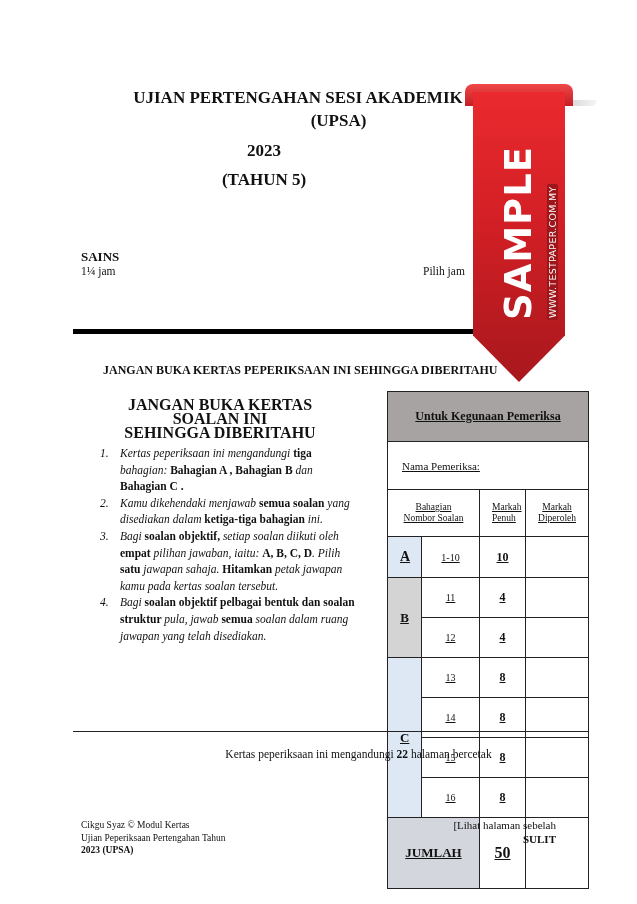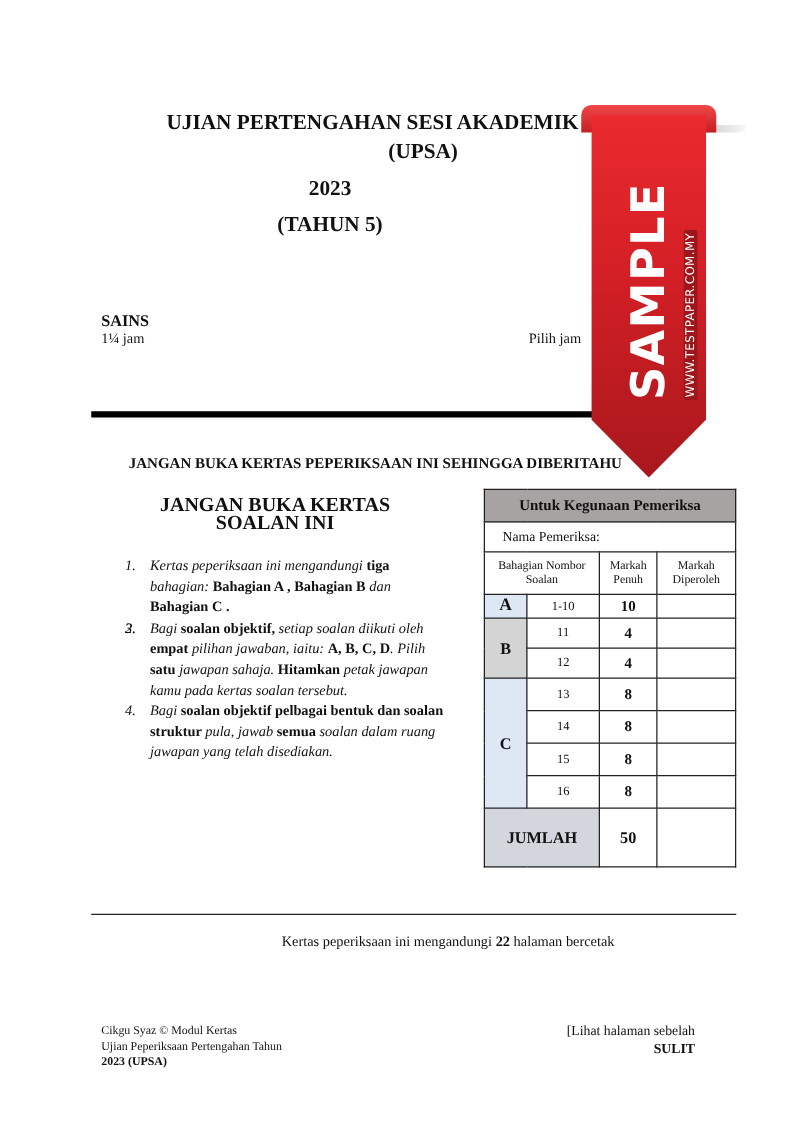--- a/index.html
+++ b/index.html
@@ -25,21 +25,21 @@
   .instr-list { left: 98px; top: 445px; width: 262px; font-size: 11.5px; line-height: 16.6px; margin: 0; padding: 0; list-style: none; }
   .instr-list li { position: relative; padding-left: 22px; }
   .instr-list li .num { position: absolute; left: 2px; top: 0; font-style: italic; }
   .i { font-style: italic; }
   .b { font-weight: bold; }
 
   table.exam {
     position: absolute; left: 387px; top: 391px; width: 201px; border-collapse: collapse;
     font-size: 10px; table-layout: fixed;
   }
-  table.exam td { border: 1px solid #222; text-align: center; padding: 0; }
+  table.exam td { border: 1px solid #222; text-align: center; padding: 12px; text-decoration: underline; }
   .th-head { background: #a8a3a3; font-weight: bold; font-size: 12px; height: 25px; }
   .th-name { text-align: left !important; padding-left: 14px !important; height: 23px; font-size: 11px; }
   .th-cols { height: 34px; font-size: 9.5px; line-height: 11px; }
   .sec-a { background: #dde8f4; font-weight: bold; font-size: 14px; }
   .sec-b { background: #d4d4d4; font-weight: bold; font-size: 13px; }
   .sec-c { background: #dde8f4; font-weight: bold; font-size: 13px; }
   .qno { font-size: 10px; }
   .mark { font-weight: bold; font-size: 12px; }
   .row-s { height: 19px; }
   .row-m { height: 24px; }
@@ -89,25 +89,26 @@
 
 <div class="abs subject">SAINS</div>
 <div class="abs duration">1¼  jam</div>
 <div class="abs duration-words">Pilih jam</div>
 
 <div class="abs thick-rule"></div>
 <div class="abs warning-main">JANGAN BUKA KERTAS PEPERIKSAAN INI SEHINGGA DIBERITAHU</div>
 
 <div class="abs instr-title">
   <div>JANGAN BUKA KERTAS SOALAN INI</div>
+  <div>SEHINGGA DIBERITAHU</div>
 </div>
 
 <ol class="abs instr-list">
   <li><span class="num">1.</span><span class="parts"><span class="i">Kertas peperiksaan ini mengandungi </span><span class="b">tiga </span><span class="i">bahagian: </span><span class="b">Bahagian A , Bahagian B </span><span class="i">dan </span><span class="b">Bahagian C .</span></span></li>
-  <li><span class="num">2.</span></li>
+  <li><span class="num">2.</span><span class="parts"><span class="i">Kamu dikehendaki menjawab </span><span class="b">semua soalan </span><span class="i">yang disediakan dalam </span><span class="b">ketiga-tiga bahagian </span><span class="i">ini.</span></span></li>
   <li><span class="num">3.</span><span class="parts"><span class="i">Bagi </span><span class="b">soalan objektif, </span><span class="i">setiap soalan diikuti oleh </span><span class="b">empat </span><span class="i">pilihan jawaban, iaitu: </span><span class="b">A, B, C, D</span><span class="i">. Pilih </span><span class="b">satu </span><span class="i">jawapan sahaja. </span><span class="b">Hitamkan </span><span class="i">petak jawapan kamu pada kertas soalan tersebut.</span></span></li>
   <li><span class="num">4.</span><span class="parts"><span class="i">Bagi </span><span class="b">soalan objektif pelbagai bentuk dan soalan struktur </span><span class="i">pula, jawab </span><span class="b">semua </span><span class="i">soalan dalam ruang jawapan yang telah disediakan.</span></span></li>
 </ol>
 
 <table class="exam">
   <colgroup>
       <col style="width:34px">
       <col style="width:58px">
       <col style="width:46px">
       <col style="width:63px">
@@ -157,21 +158,21 @@
     <td class="mark">8</td>
     <td></td>
   </tr>
   <tr class="row-l">
     <td class="qno">16</td>
     <td class="mark">8</td>
     <td></td>
   </tr>
   <tr>
     <td colspan="2" class="jumlah">JUMLAH</td>
-    <td class="mark" style="font-size:13px">50</td>
+    <td class="mark" style="font-size:16px">50</td>
     <td></td>
   </tr>
 </tbody>
   </table>
 
 <div class="abs thin-rule"></div>
 <div class="abs pages-note">
   <span>Kertas peperiksaan ini mengandungi </span><span class="b">22</span><span> halaman bercetak</span>
 </div>
 

